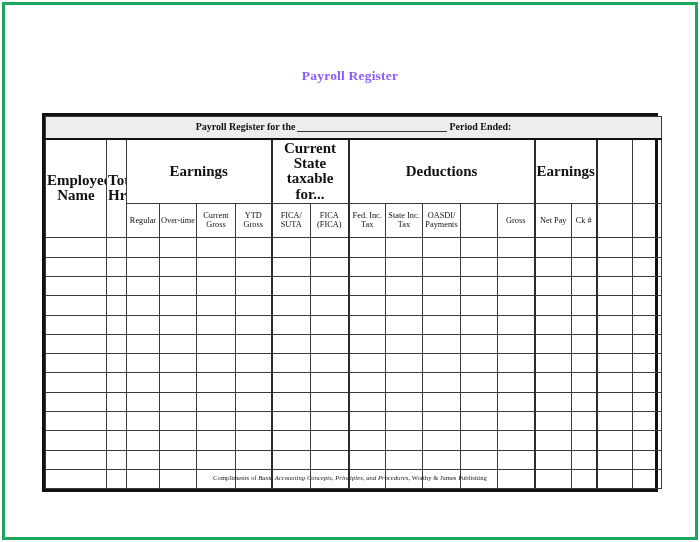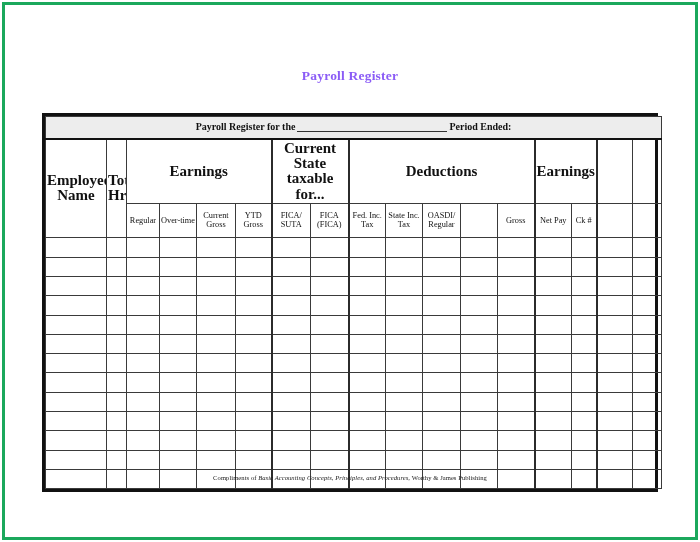--- a/index.html
+++ b/index.html
@@ -168,21 +168,21 @@
 
         <tr class="sub-row">
           <td>Regular</td>
           <td>Over-time</td>
           <td>Current Gross</td>
           <td>YTD Gross</td>
           <td class="vsep">FICA/ SUTA</td>
           <td>FICA (FICA)</td>
           <td class="vsep">Fed. Inc. Tax</td>
           <td>State Inc. Tax</td>
-          <td>OASDI/ Regular</td>
+          <td>OASDI/ Payments</td>
           <td></td>
           <td>Gross</td>
           <td class="vsep">Net Pay</td>
           <td>Ck #</td>
           <td class="vsep"></td>
           <td></td>
         </tr>
 
       <tr class="data-row">
             <td></td>

